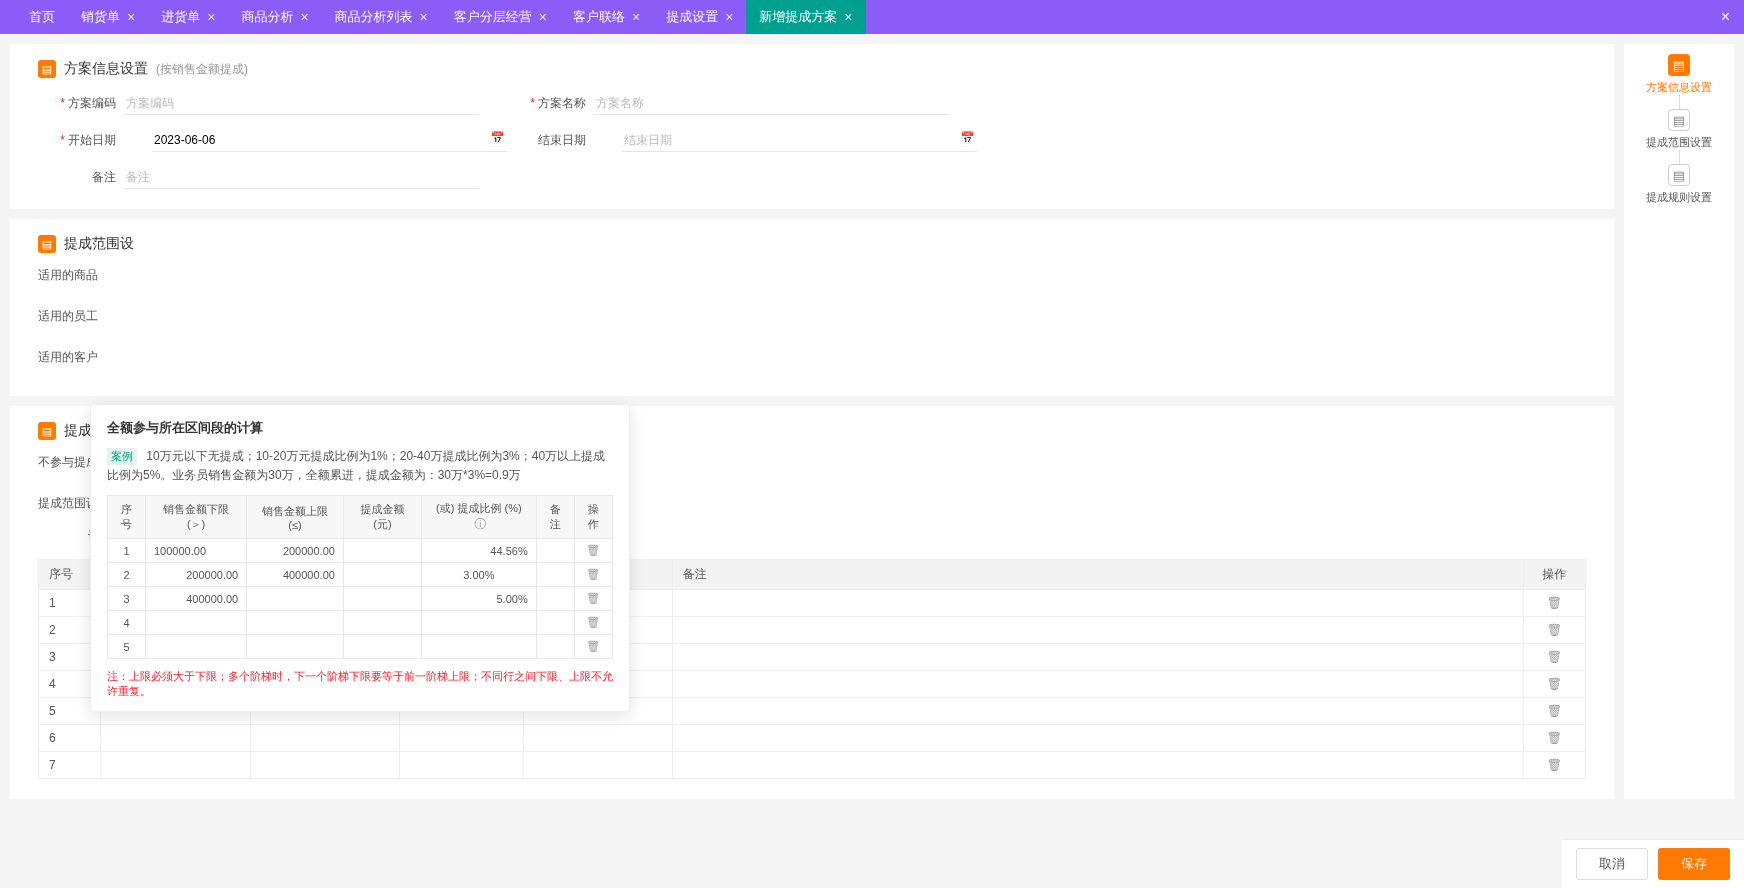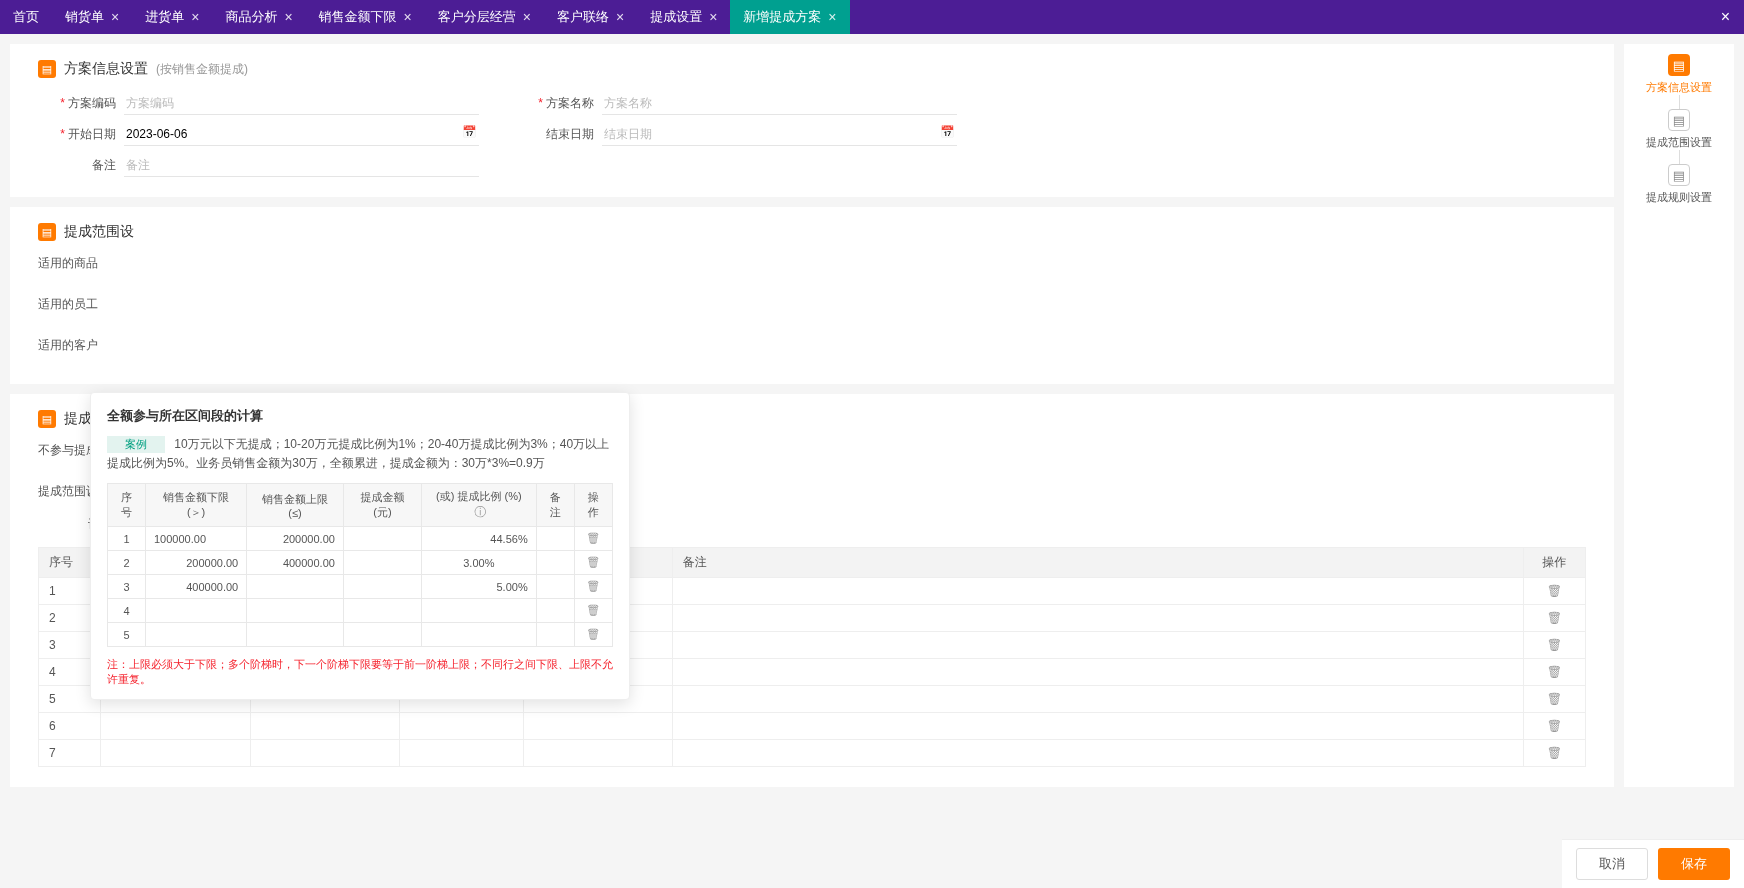--- a/index.html
+++ b/index.html
@@ -1,44 +1,44 @@
 <!DOCTYPE html>
 <html><head>
 <meta charset="utf-8">
 <style>
 * { box-sizing: border-box; margin: 0; padding: 0; }
 body { font-family: "Microsoft YaHei", Arial, sans-serif; font-size: 12px; background: #f5f5f5; color: #333; }
 
 
-.tabs { background: #4c1d95; height: 34px; display: flex; align-items: stretch; position: relative; }
+.tabs { background: #8b5cf6; height: 34px; display: flex; align-items: stretch; position: relative; padding-left: 16px; }
 .tab { display: flex; align-items: center; padding: 0 13px; color: #fff; cursor: pointer; font-size: 13px; }
 .tab.active { background: #00A090; justify-content: flex-end; }
 .tab .close { margin-left: 7px; font-size: 14px; opacity: .85; }
 .tab-close-all { margin-left: auto; color: #fff; display:flex; align-items:center; padding:0 14px; font-size:16px; cursor:pointer; }
 
 .container { display: flex; gap: 10px; padding: 10px; }
 .main-col { flex: 1; display: flex; flex-direction: column; gap: 10px; }
 .side-col { width: 110px; background: #fff; padding: 10px 0; display:flex; flex-direction:column; align-items:center; }
 
 .panel { background: #fff; padding: 16px 28px 20px 28px; position: relative; }
 .panel-title-row { display:flex; align-items:center; margin-bottom: 14px; }
 .panel-icon { width:18px; height:18px; border-radius:3px; background:#FF7A00; color:#fff; display:inline-flex; align-items:center; justify-content:center; font-size:11px; margin-right:8px; }
 .panel-title { font-size:14px; color:#333; font-weight:400; }
 .panel-hint { margin-left:8px; color:#999; font-size:12px; }
 
-.form-grid { display:grid; grid-template-columns: repeat(2, 470px); column-gap: 0; row-gap: 14px; gap: 8px; }
+.form-grid { display:grid; grid-template-columns: repeat(2, 470px); column-gap: 0; row-gap: 14px; }
 .form-item { display:flex; align-items:center; }
 .form-item .req { color:#f5222d; margin-right:3px; }
 .form-item label { width:78px; text-align:right; color:#555; margin-right:8px; font-size:12px; }
 .text-input {
   width: 355px; border:none; border-bottom:1px solid #e5e5e5; padding:4px 2px;
   font-size:12px; background:transparent;
 }
 .text-input::placeholder { color:#bbb; }
-.date-wrap { position:relative; width:355px; }
+.date-wrap { position:relative; width:355px;margin-left:28px; }
 .date-icon { position:absolute; right:2px; top:2px; color:#FF7A00; }
 
 .section-label { color:#555; margin-bottom:10px; }
 
 .radio-row { display:flex; align-items:center; gap:20px; margin-bottom:14px; }
 .radio-row label.field-label { width:98px; text-align:right; color:#555; margin-right:2px; display:inline-block; }
 .radio-opt { display:inline-flex; align-items:center; gap:5px; cursor:pointer; }
 .radio-dot { width:14px; height:14px; border:1px solid #bbb; border-radius:50%; display:inline-flex; align-items:center; justify-content:center; }
 .radio-dot.checked { border-color:#FF7A00; }
 .radio-dot.checked::after { content:''; width:8px; height:8px; border-radius:50%; background:#FF7A00; }
@@ -51,21 +51,21 @@
 .trash-icon { color:#999; cursor:pointer; }
 
 
 .tooltip-card {
   position:absolute; top:-2px; left:80px; width:540px;
   background:#fff; border:1px solid #eee; box-shadow:0 4px 16px rgba(0,0,0,.12);
   border-radius:4px; padding:14px 16px 12px 16px; z-index:50;
 }
 .tooltip-card .ttl { font-weight:bold; margin-bottom:10px; font-size:13px; }
 .tooltip-card .example-tag {
-  display:inline-block; background:#e3f3ef; color:#00A080; padding:1px 18px; font-size:11px; margin-right:6px;
+  display:inline-block; background:#e3f3ef; color:#00A080; padding:1px 4px; font-size:11px; margin-right:6px;
 }
 .tooltip-card .example-text { color:#555; line-height:1.6; font-size:12px; }
 .tooltip-table { width:100%; border-collapse:collapse; margin-top:10px; }
 .tooltip-table th, .tooltip-table td {
   border:1px solid #e8e8e8; padding:5px 8px; font-size:11px; color:#555; text-align:center; font-weight:normal;
 }
 .tooltip-table th { background:#f7f7f7; }
 .tooltip-note { color:#f5222d; margin-top:10px; font-size:11px; }
 
 .side-step { display:flex; flex-direction:column; align-items:center; font-size:11px; color:#555; }
@@ -96,21 +96,21 @@
     </div>
   <div class="tab">
       <span>进货单</span>
       <span class="close">×</span>
     </div>
   <div class="tab">
       <span>商品分析</span>
       <span class="close">×</span>
     </div>
   <div class="tab">
-      <span>销售金额下限</span>
+      <span>商品分析列表</span>
       <span class="close">×</span>
     </div>
   <div class="tab">
       <span>客户分层经营</span>
       <span class="close">×</span>
     </div>
   <div class="tab">
       <span>客户联络</span>
       <span class="close">×</span>
     </div>

